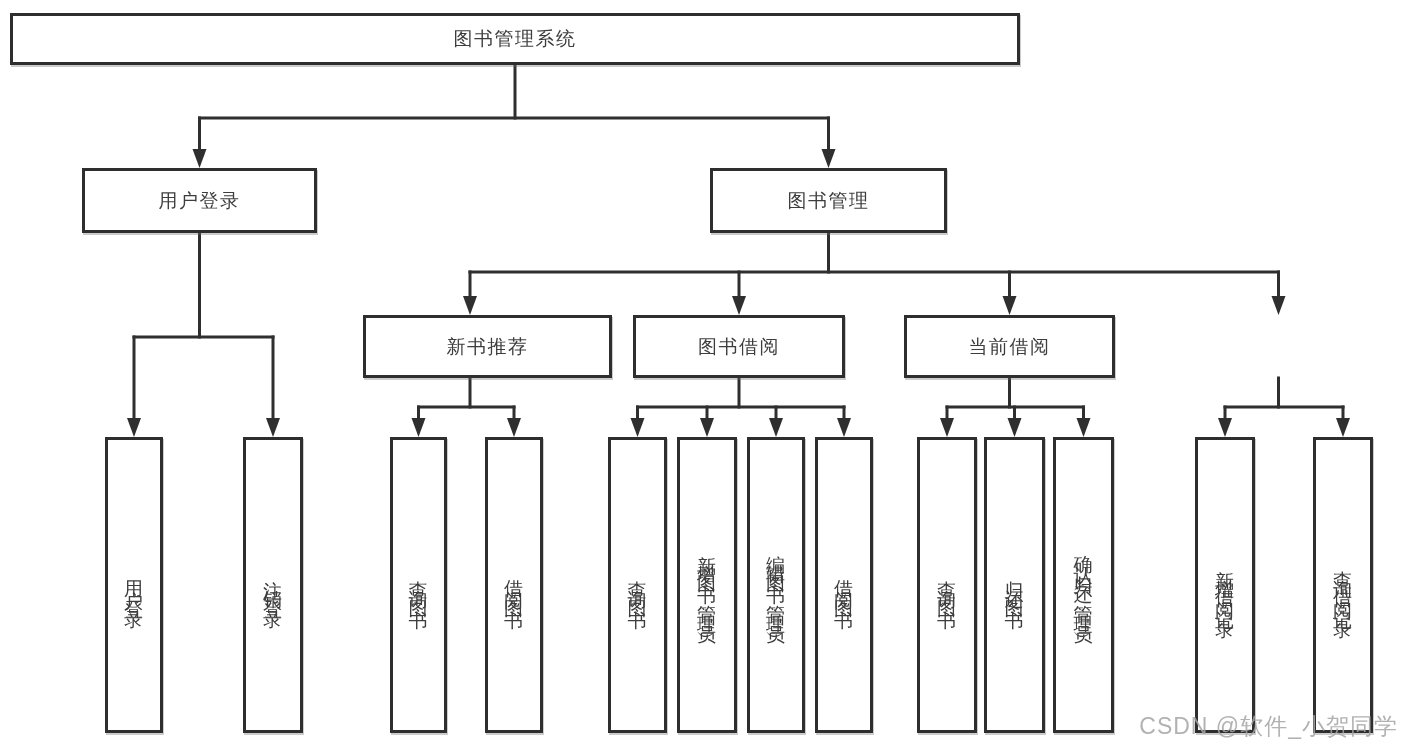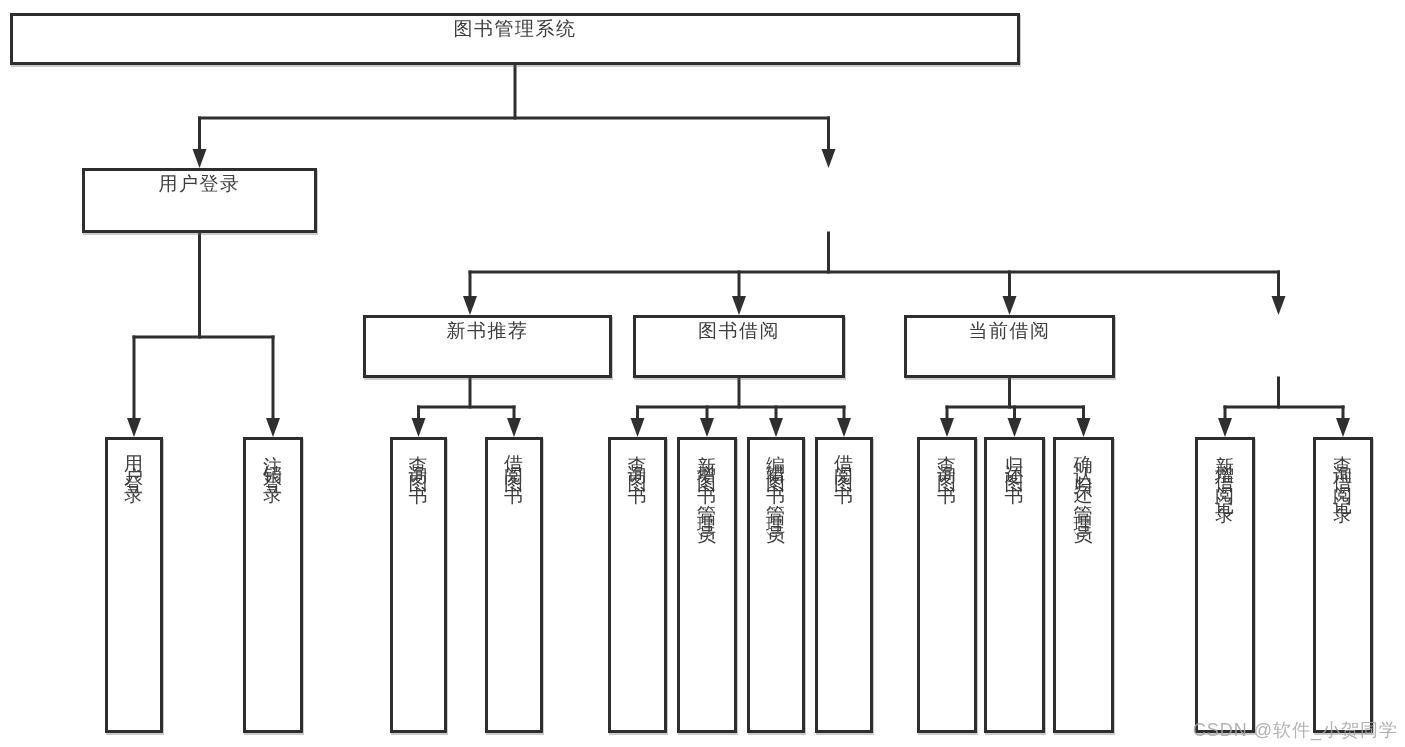--- a/index.html
+++ b/index.html
@@ -3,31 +3,31 @@
 <meta charset="utf-8">
 <style>
   html,body{margin:0;padding:0;background:#ffffff;}
   .stage{
     position:relative;width:1405px;height:747px;background:#ffffff;
     font-family:"Liberation Sans","DejaVu Sans",sans-serif;overflow:hidden;
   }
   svg.connectors{position:absolute;left:0;top:0;width:1405px;height:747px;z-index:1;}
   .node{
     position:absolute;box-sizing:border-box;background:#ffffff;
-    border:3px solid #2e2e2e;display:flex;align-items:flex-start;justify-content:center;
+    border:3px solid #2e2e2e;display:flex;align-items:center;justify-content:center;
     color:#3d3d3d;z-index:2;box-shadow:1px 2px 0 rgba(110,110,110,0.35);
   }
   .node.h span{font-size:19px;letter-spacing:1.5px;font-weight:500;white-space:nowrap;}
   .node.v span{
     writing-mode:vertical-rl;font-size:19px;letter-spacing:10px;font-weight:500;
     line-height:1;
   }
   .watermark{
     position:absolute;right:7px;bottom:5px;z-index:6;
-    font-size:18px;color:rgba(165,165,165,0.85);letter-spacing:1px;white-space:nowrap;
+    font-size:23px;color:rgba(165,165,165,0.85);letter-spacing:1px;white-space:nowrap;
   }
 </style>
 </head>
 <body>
 
 <div class="stage">
   <svg class="connectors" viewBox="0 0 1405 747" xmlns="http://www.w3.org/2000/svg">
       <line x1="515" y1="65" x2="515" y2="118" stroke="#2f2f2f" stroke-width="3" stroke-linecap="square"></line>
       <line x1="199.5" y1="118" x2="828.5" y2="118" stroke="#2f2f2f" stroke-width="3" stroke-linecap="square"></line>
       <line x1="199.5" y1="118" x2="199.5" y2="153" stroke="#2f2f2f" stroke-width="3" stroke-linecap="square"></line>
@@ -81,20 +81,23 @@
       <line x1="1343" y1="407" x2="1343" y2="422" stroke="#2f2f2f" stroke-width="3" stroke-linecap="square"></line>
       <polygon points="1336,418 1350,418 1343,437" fill="#2f2f2f"></polygon>
     </svg>
   <div class="watermark">CSDN @软件_小贺同学</div>
 <div class="node h" style="left: 10px; top: 13px; width: 1010px; height: 52px;">
       <span>图书管理系统</span>
     </div>
     <div class="node h" style="left: 82px; top: 168px; width: 235px; height: 65px;">
       <span>用户登录</span>
     </div>
+    <div class="node h" style="left: 710px; top: 168px; width: 237px; height: 65px;">
+      <span>图书管理</span>
+    </div>
     <div class="node h" style="left: 363px; top: 315px; width: 249px; height: 63px;">
       <span>新书推荐</span>
     </div>
     <div class="node h" style="left: 633px; top: 315px; width: 212px; height: 63px;">
       <span>图书借阅</span>
     </div>
     <div class="node h" style="left: 904px; top: 315px; width: 211px; height: 63px;">
       <span>当前借阅</span>
     </div>
     <div class="node v" style="left: 105px; top: 437px; width: 58px; height: 296px;">

